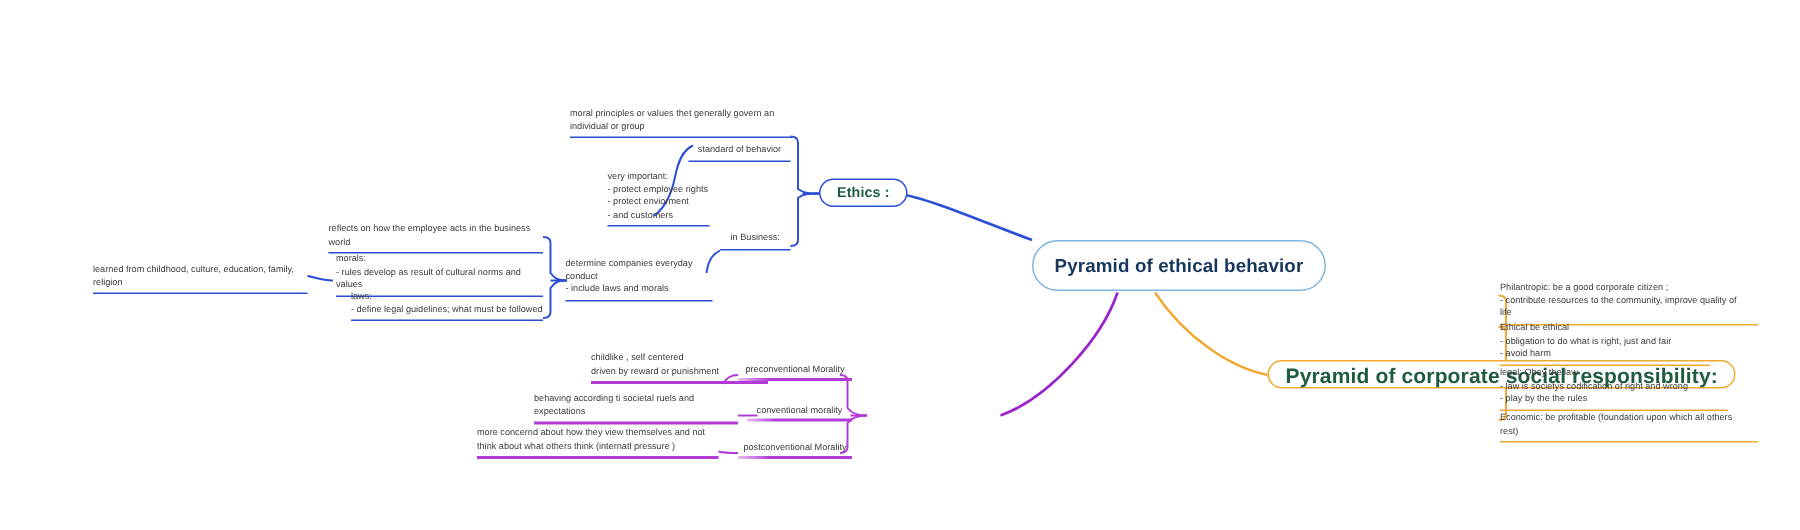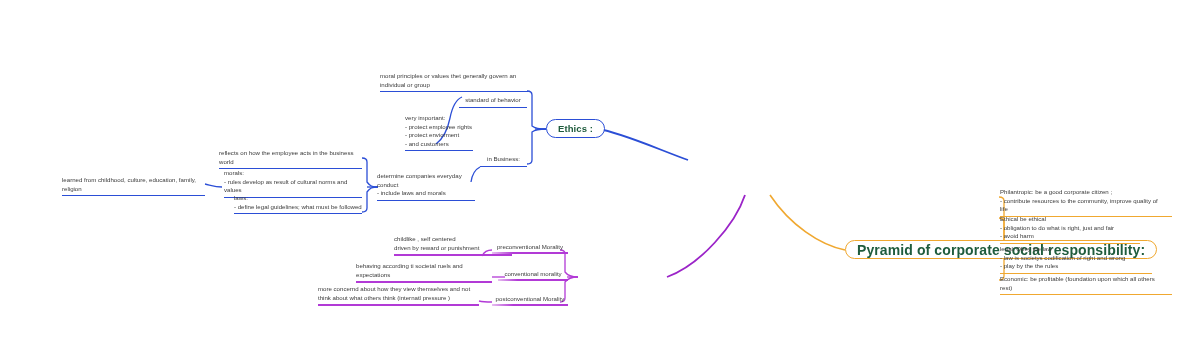--- a/index.html
+++ b/index.html
@@ -63,20 +63,23 @@
     <path d="M505,277 C 500,277 496,277 492,277" fill="none" stroke="#b23ad6" stroke-width="1.3"></path>
 
     <path d="M492,302 C 487,302 483,302 479,301" fill="none" stroke="#b23ad6" stroke-width="1.3"></path>
 
     <path d="M997,250 C 1002,250 1004,248 1004,243 L1004,201 C 1004,198 1002,197 999,197" fill="none" stroke="#f0a830" stroke-width="1.3"></path>
     <path d="M997,250 C 1002,250 1004,248 1004,245 L1004,222 C 1004,219 1002,218 999,218" fill="none" stroke="#f0a830" stroke-width="1.3"></path>
     <path d="M997,250 C 1002,250 1004,251 1004,254 L1004,249 C 1004,249 1002,249 999,249" fill="none" stroke="#f0a830" stroke-width="1.3"></path>
     <path d="M997,250 C 1002,250 1004,252 1004,256 L1004,276 C 1004,279 1002,280 999,280" fill="none" stroke="#f0a830" stroke-width="1.3"></path>
   </svg>
 
+  <div class="node root" style="left:688px;top:160px;">
+    <span>Pyramid of ethical behavior</span>
+  </div>
 
   <div class="node b1" style="left:546px;top:119px;">
     <span>Ethics :</span>
   </div>
 
   <div class="leaf blue" style="left:380px;top:72px;width:148px;">moral principles or values thet generally govern an individual or group</div>
 
   <div class="leaf blue r-align" style="left:459px;top:96px;width:68px;">standard of behavior</div>
 
   <div class="leaf blue" style="left:405px;top:114px;width:68px;">very important:

